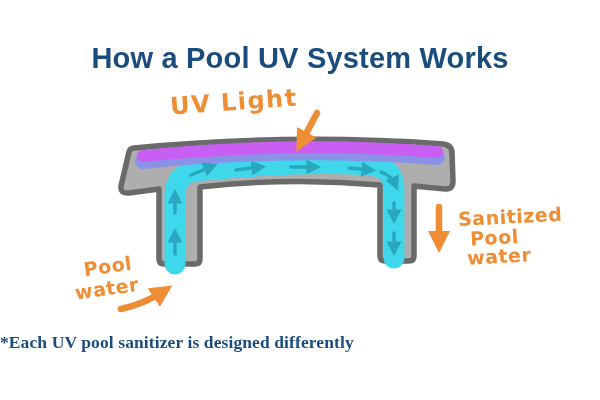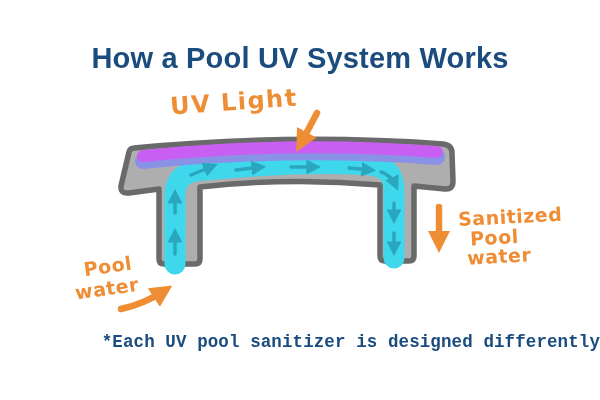--- a/index.html
+++ b/index.html
@@ -4,23 +4,23 @@
 <style>
   html,body{margin:0;padding:0;}
   body{font-family:"Liberation Sans",sans-serif;background:#ffffff;}
   .page{position:relative;width:600px;height:400px;background:#ffffff;overflow:hidden;}
   .title{
     position:absolute;top:42px;left:0;width:600px;text-align:center;
     font-size:29px;font-weight:bold;letter-spacing:.2px;
     font-family:"Liberation Sans",sans-serif;
   }
   .footnote{
-    position:absolute;top:332px;left:0;width:600px;text-align:right;
+    position:absolute;top:332px;left:0;width:600px;text-align:left;
     font-size:17.5px;font-weight:600;letter-spacing:.1px;
-    font-family:Liberation Mono, monospace;
+    font-family:Liberation Serif, serif;
   }
   svg{position:absolute;top:0;left:0;}
   svg text{font-family:"DejaVu Sans",sans-serif;font-weight:bold;}
   .hand-lg{font-size:24px;letter-spacing:1.5px;}
   .hand-md{font-size:19px;letter-spacing:.5px;}
 </style>
 </head>
 <body>
 
 <div class="page">

